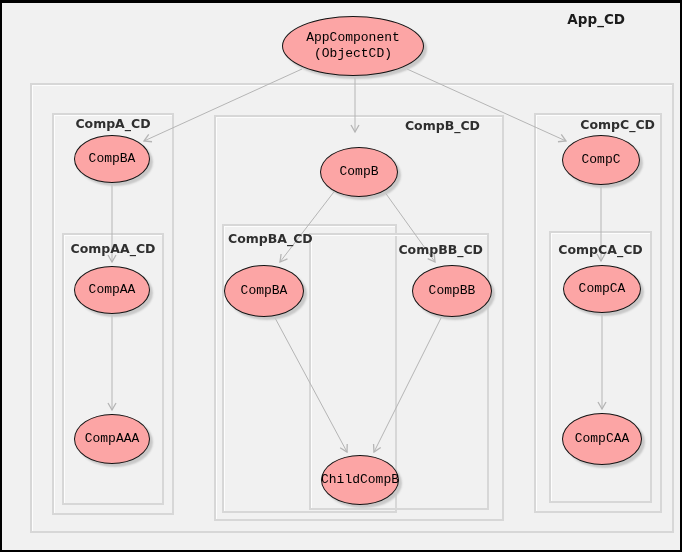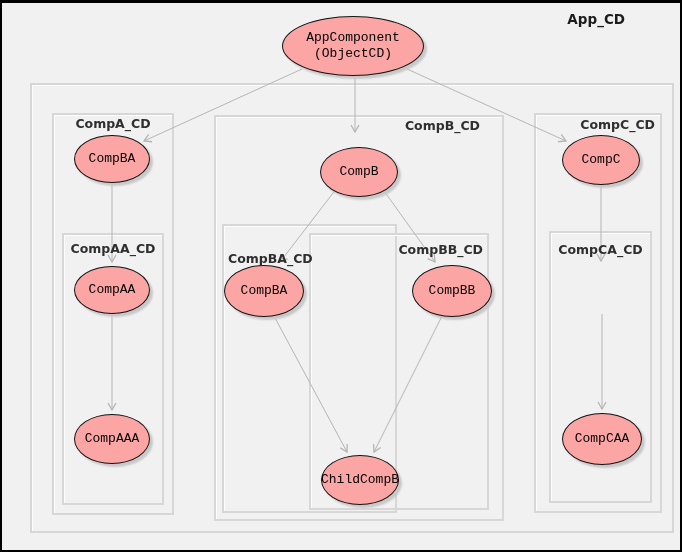--- a/index.html
+++ b/index.html
@@ -69,21 +69,21 @@
   .f-compb      {left:212px;top:112px;width:290px;height:406px;}
   .f-compba     {left:220px;top:221px;width:175px;height:289px;}
   .f-compbb     {left:307px;top:230px;width:180px;height:277px;}
   .f-compc      {left:532px;top:110px;width:128px;height:400px;}
   .f-compca     {left:547px;top:228px;width:103px;height:272px;}
   
   .fl-appcomponent{top:82px;right:66px;font-size:13.5px;}
   .fl-compa  {left:50px;top:113px;width:122px;text-align:center;}
   .fl-compaa {left:60px;top:238px;width:102px;text-align:center;}
   .fl-compb  {top:115px;right:200px;}
-  .fl-compba {left:226px;top:228px;margin-top:20px;}
+  .fl-compba {left:226px;top:228px;}
   .fl-compbb {top:239px;right:197px;}
   .fl-compc  {top:114px;right:25px;}
   .fl-compca {left:547px;top:239px;width:103px;text-align:center;}
   
   .n-appcomponent{left:280px;top:13px;width:142px;height:60px;}
   .n-compa  {left:72px;top:132px;width:76px;height:48px;}
   .n-compb  {left:318px;top:144px;width:78px;height:50px;justify-content:center;}
   .n-compc  {left:560px;top:132px;width:78px;height:50px;}
   .n-compaa {left:72px;top:263px;width:76px;height:48px;}
   .n-compba {left:222px;top:262px;width:80px;height:52px;}
@@ -152,20 +152,23 @@
   </div>
   <div class="node n-compaa">
     <span>CompAA</span>
   </div>
   <div class="node n-compba">
     <span>CompBA</span>
   </div>
   <div class="node n-compbb">
     <span>CompBB</span>
   </div>
+  <div class="node n-compca">
+    <span>CompCA</span>
+  </div>
   <div class="node n-compaaa">
     <span>CompAAA</span>
   </div>
   <div class="node n-childcompb">
     <span>ChildCompB</span>
   </div>
   <div class="node n-compcaa">
     <span>CompCAA</span>
   </div>
 

